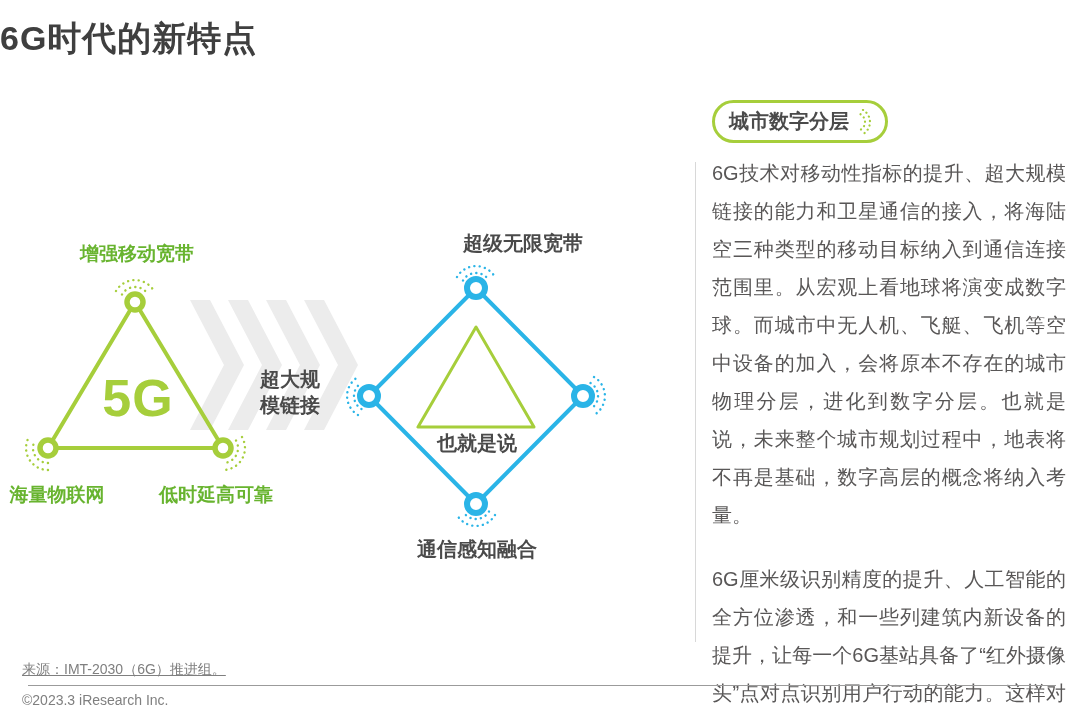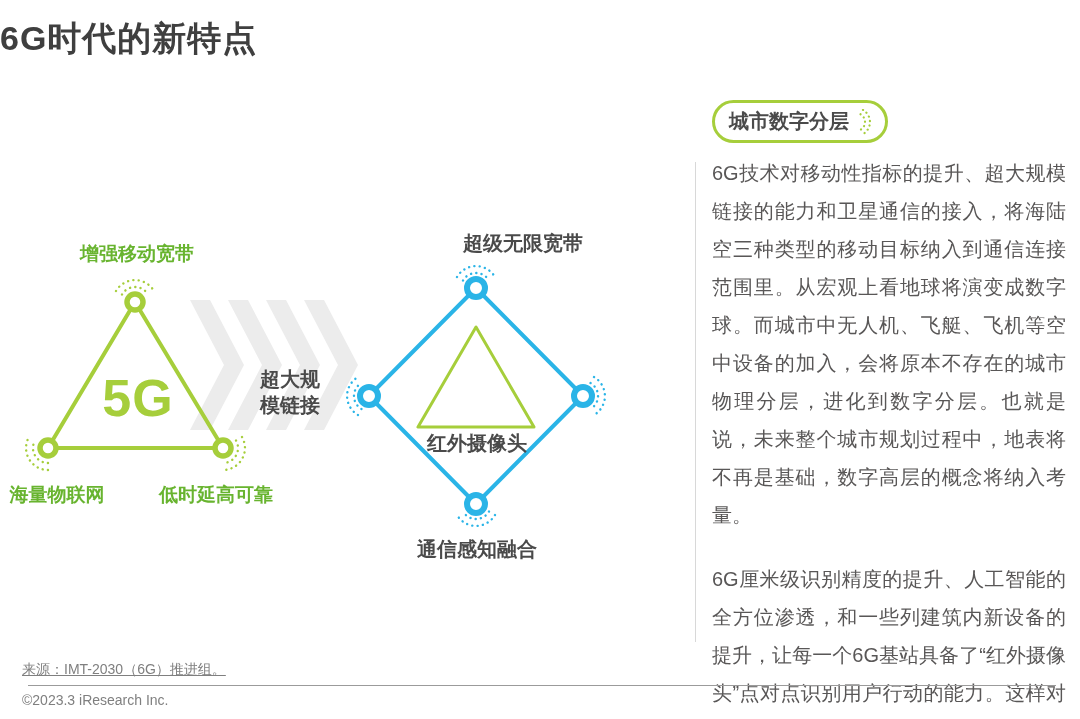--- a/index.html
+++ b/index.html
@@ -120,21 +120,21 @@
   <div class="diagram-label green-label centered" style="left:137px; top:241px;">增强移动宽带</div>
   <div class="diagram-label green-label centered" style="left:57px; top:482px;">海量物联网</div>
   <div class="diagram-label green-label centered" style="left:216px; top:482px;">低时延高可靠</div>
 
   <div class="diagram-label dark-label centered multiline" style="left:290px; top:366px;">
     <div>超大规</div>
     <div>模链接</div>
   </div>
 
   <div class="diagram-label dark-label centered" style="left:477px; top:230px;margin-left:46px;">超级无限宽带</div>
-  <div class="diagram-label dark-label centered" style="left:477px; top:430px;">红外摄像头</div>
+  <div class="diagram-label dark-label centered" style="left:477px; top:430px;">也就是说</div>
   <div class="diagram-label dark-label centered" style="left:477px; top:536px;">通信感知融合</div>
 
   <div class="v-divider"></div>
 
   <div class="right-col">
 
     <div>
       <div class="badge">
         <span class="badge-label">城市数字分层</span>
         <svg width="14" height="26" viewBox="0 0 14 26" fill="none" stroke="#a6ce3b" stroke-width="2.2" stroke-linecap="round" stroke-dasharray="0.1 4.4">

